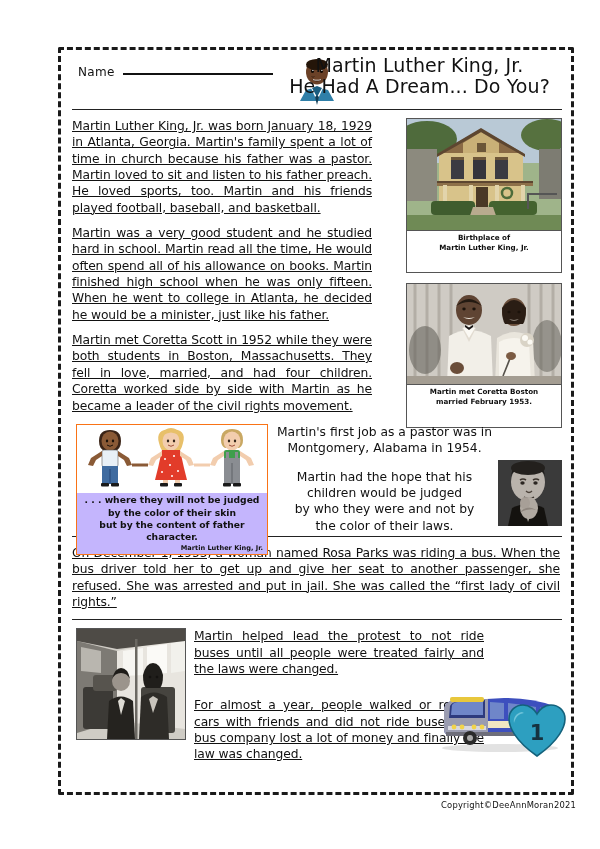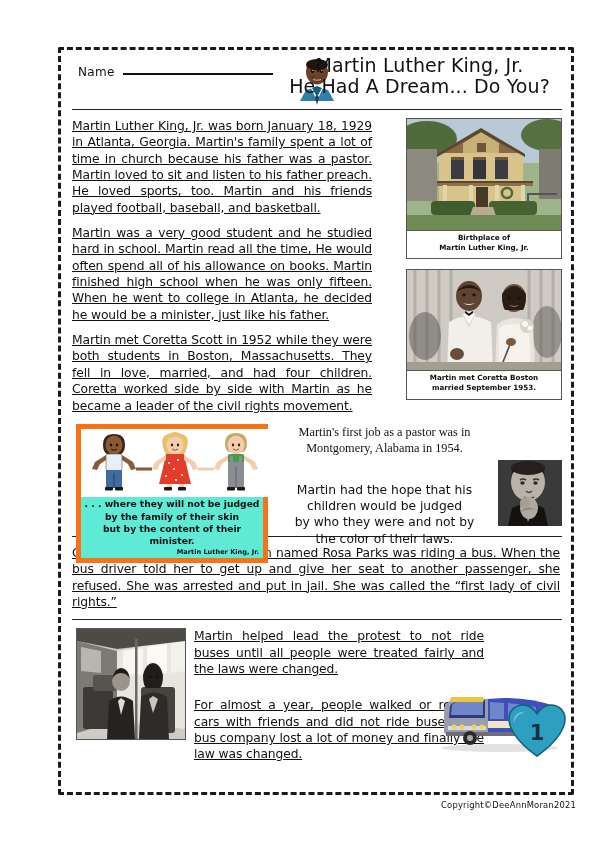--- a/index.html
+++ b/index.html
@@ -103,21 +103,21 @@
     background: #fff;
     box-sizing: border-box;
   }
   .cap {
     font-family: "DejaVu Sans", sans-serif;
     font-size: 7.2px;
     font-weight: bold;
     text-align: center;
     color: #111;
     line-height: 1.35;
-    padding: 2px 1px 6px 1px;
+    padding: 2px 1px 20px 1px;
     border: 1px solid #555;
     border-top: none;
     box-sizing: border-box;
   }
   
   .sec1 { position: relative; }
   .sec1-photos {
     position: absolute;
     right: 0; top: 0;
     width: 156px;
@@ -127,23 +127,23 @@
     width: 156px; height: 111px;
     display: block;
   }
   .wedding {
     width: 156px; height: 100px;
     display: block;
   }
   
   .dolls-panel {
     width: 192px;
-    border: 5px solid #f97316;
+    border: 1px solid #f97316;
     box-sizing: border-box;
-    background: #5eead4;
+    background: #c4b5fd;
   }
   .doll-quote {
     text-align: center;
     font-family: "DejaVu Sans", sans-serif;
     font-weight: bold;
     font-size: 9.2px;
     line-height: 1.28;
     color: #111;
     padding: 1px 2px 0 2px;
   }
@@ -334,21 +334,21 @@
               <circle cx="120" cy="56" r="7" fill="#d9d3c6"></circle>
               <circle cx="118" cy="54" r="3" fill="#fbf9f3"></circle>
               <circle cx="123" cy="58" r="2.6" fill="#fbf9f3"></circle>
               <path d="M104 72 Q100 82, 96 92" stroke="#55514a" stroke-width="1.6" fill="none"></path>
               <ellipse cx="104" cy="72" rx="5" ry="4" fill="#7b5a42"></ellipse>
               <rect x="0" y="92" width="156" height="8" fill="#a49d92"></rect>
             </svg>
           </div>
           <div class="cap">
             <span>Martin met Coretta Boston</span><br>
-            <span>married September 1953.</span>
+            <span>married February 1953.</span>
           </div>
         </div>
       </div>
 
       <div class="col-left">
         <p class="body-text">Martin Luther King, Jr. was born January 18, 1929 in Atlanta, Georgia. Martin's family spent a lot of time in church because his father was a pastor. Martin loved to sit and listen to his father preach. He loved sports, too. Martin and his friends played football, baseball, and basketball.</p>
         <p class="body-text">Martin was a very good student and he studied hard in school. Martin read all the time, He would often spend all of his allowance on books. Martin finished high school when he was only fifteen. When he went to college in Atlanta, he decided he would be a minister, just like his father.</p>
         <p class="body-text" style="margin-bottom:0;">Martin met Coretta Scott in 1952 while they were both students in Boston, Massachusetts. They fell in love, married, and had four children. Coretta worked side by side with Martin as he became a leader of the civil rights movement.</p>
       </div>
     </div>
@@ -413,27 +413,27 @@
             <rect x="158" y="27" width="3" height="9" fill="#8a8d92"></rect>
             <rect x="154" y="38" width="2" height="21" fill="#74777c"></rect>
             <rect x="146" y="58" width="8" height="3.5" rx="1" fill="#1a1a1a"></rect>
             <rect x="156" y="58" width="8" height="3.5" rx="1" fill="#1a1a1a"></rect>
           </g>
 
           <line x1="55" y1="40" x2="71" y2="40" stroke="#8a5a36" stroke-width="3"></line>
           <line x1="117" y1="40" x2="133" y2="40" stroke="#f2cdae" stroke-width="3"></line>
         </svg>
         <div class="doll-quote">. . . where they will not be judged</div>
-        <div class="doll-quote">by the family of their skin</div>
-        <div class="doll-quote">but by the content of their minister.</div>
+        <div class="doll-quote">by the color of their skin</div>
+        <div class="doll-quote">but by the content of father character.</div>
         <div class="doll-attr">Martin Luther King, Jr.</div>
       </div>
 
       <div style="position:absolute; left:200px; top:0; width:225px;">
-        <div class="mid-text" style="margin-bottom:25px;font-family:Liberation Serif, serif;">
+        <div class="mid-text" style="margin-bottom:12px;">
           <span>Martin's first job as a pastor was in</span><br>
           <span>Montgomery, Alabama in 1954.</span>
         </div>
         <div class="mid-text">
           <span>Martin had the hope that his</span><br>
           <span>children would be judged</span><br>
           <span>by who they were and not by</span><br>
           <span>the color of their laws.</span>
         </div>
       </div>

